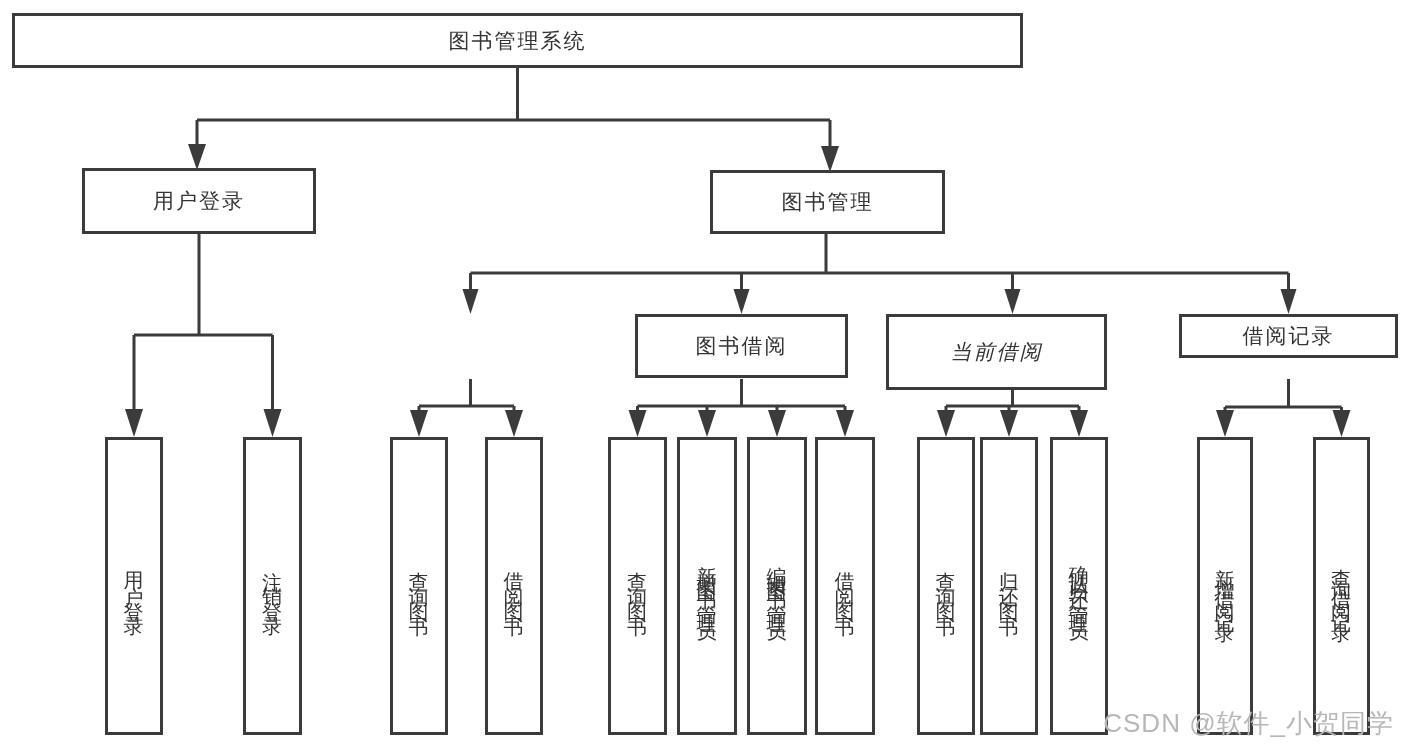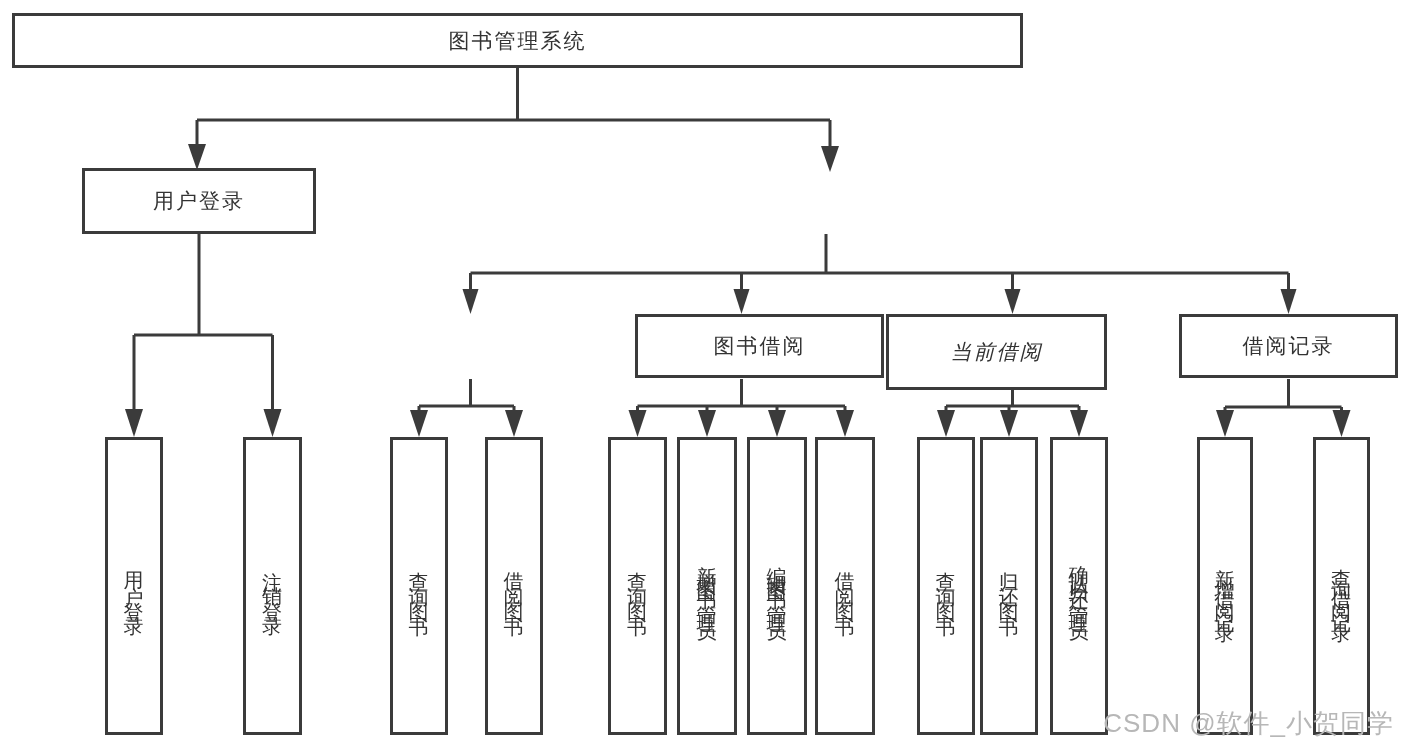--- a/index.html
+++ b/index.html
@@ -108,28 +108,31 @@
     </g>
   </svg>
 
   <div class="node hbox" style="left:12px; top:13px; width:1011px; height:55px;">
     <span>图书管理系统</span>
   </div>
 
   <div class="node hbox" style="left:82px; top:168px; width:234px; height:66px;">
     <span>用户登录</span>
   </div>
+  <div class="node hbox" style="left:710px; top:170px; width:235px; height:64px;">
+    <span>图书管理</span>
+  </div>
 
-  <div class="node hbox" style="left:635px; top:314px; width:249px; height:64px;">
+  <div class="node hbox" style="left:635px; top:314px; width:213px; height:64px;">
     <span>图书借阅</span>
   </div>
   <div class="node hbox" style="left:886px; top:314px; width:221px; height:76px;font-style:italic;">
     <span>当前借阅</span>
   </div>
-  <div class="node hbox" style="left:1179px; top:314px; width:219px; height:64px;">
+  <div class="node hbox" style="left:1179px; top:314px; width:219px; height:44px;">
     <span>借阅记录</span>
   </div>
 
   <div class="node vbox" style="left:105px; top:437px; width:58px; height:298px;">
     <span class="vtext ls-short">用户登录</span>
   </div>
   <div class="node vbox" style="left:243px; top:437px; width:59px; height:298px;">
     <span class="vtext ls-short">注销登录</span>
   </div>
 

